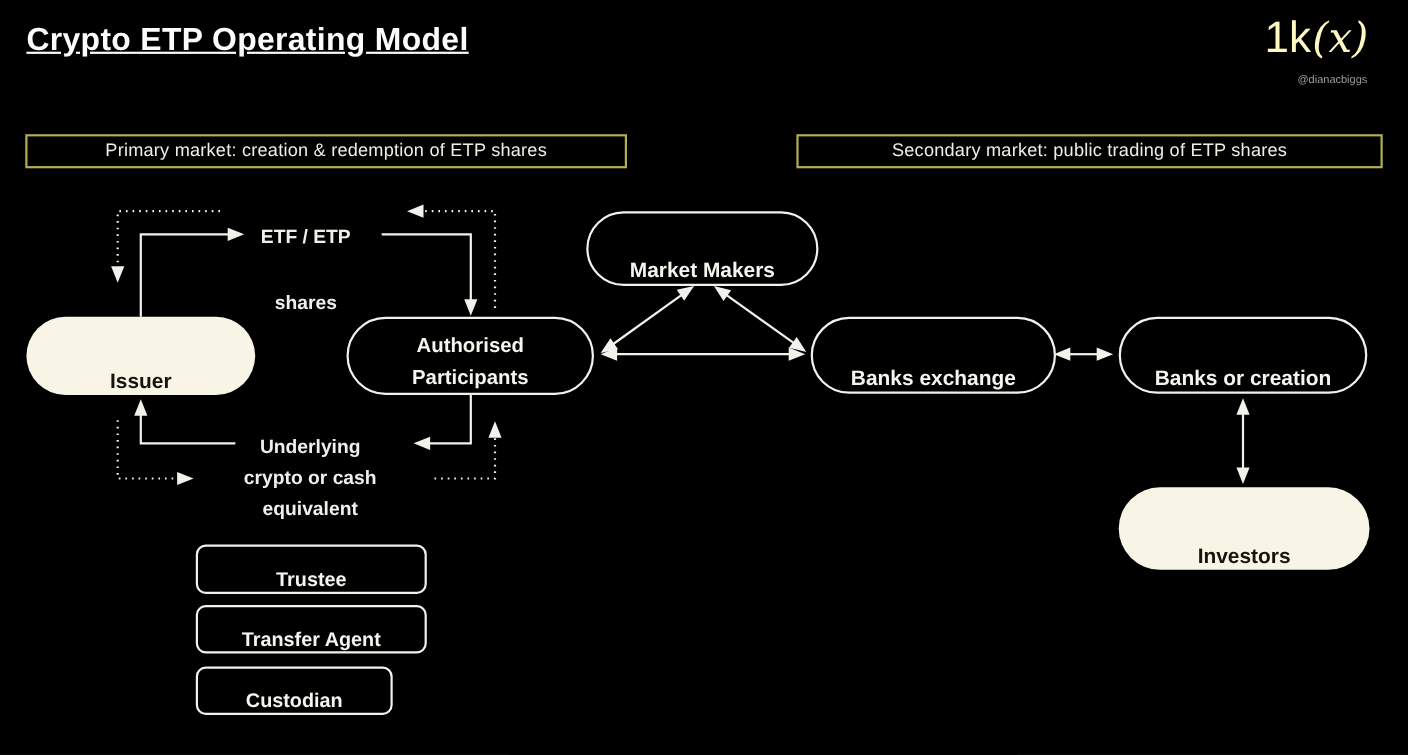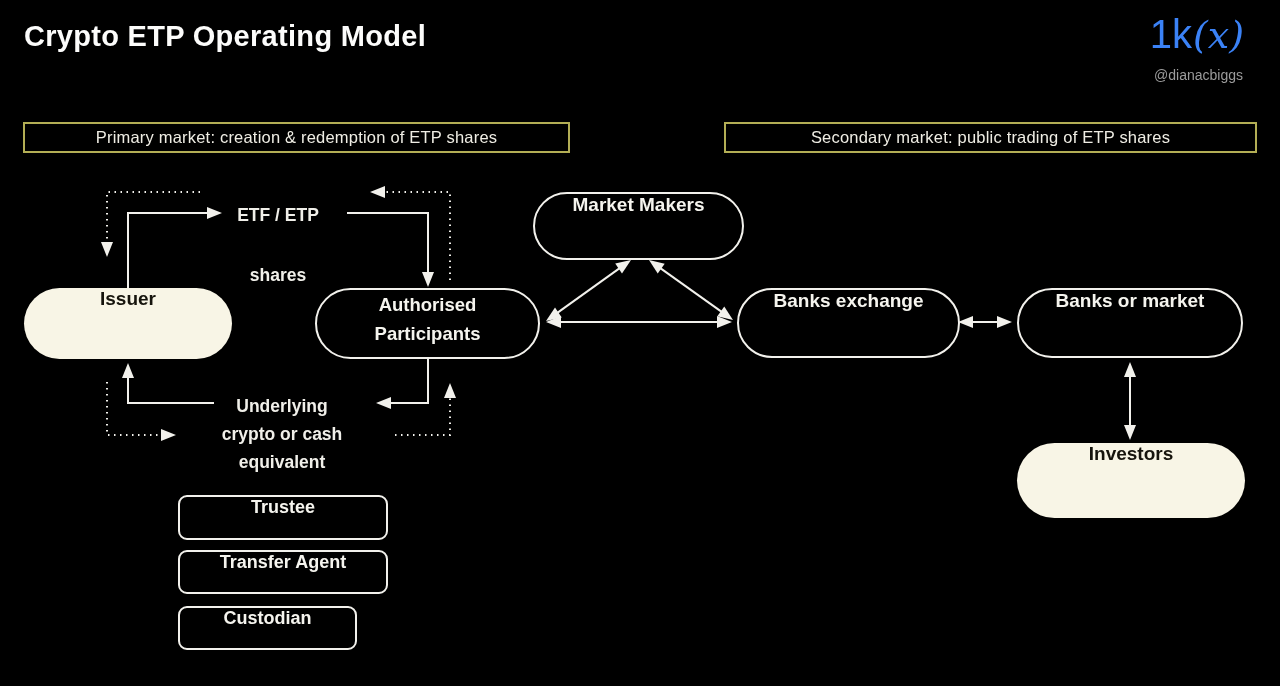--- a/index.html
+++ b/index.html
@@ -10,39 +10,39 @@
     --muted:#9c9c9c;
     --dark:#16140d;
   }
   html,body{margin:0;padding:0;background:#111;}
   .canvas{
     position:relative;width:1280px;height:686px;background:var(--bg);
     font-family:"Liberation Sans",sans-serif;overflow:hidden;
   }
   .title{
     position:absolute;left:24px;top:20px;margin:0;
-    color:#fcfcfb;font-size:29px;font-weight:700;letter-spacing:.3px;
+    color:#fcfcfb;font-size:29px;font-weight:700;letter-spacing:.3px;text-decoration:underline;
   }
   .logo{
-    position:absolute;right:36px;top:12px;color:#3b82f6;font-size:40px;font-weight:500;
+    position:absolute;right:36px;top:12px;color:#fef9c3;font-size:40px;font-weight:500;
     display:flex;align-items:baseline;line-height:1.1;
   }
   .logo .lx{font-family:"DejaVu Serif",serif;font-style:italic;font-size:38px;margin-left:1px;}
   .handle{
-    position:absolute;right:37px;top:67px;color:var(--muted);font-size:14px;font-weight:500;
+    position:absolute;right:37px;top:67px;color:var(--muted);font-size:10px;font-weight:500;
   }
   .market-label{
     position:absolute;height:27px;border:2px solid var(--olive);
     display:flex;align-items:center;justify-content:center;
     color:#efede4;font-size:16.5px;font-weight:500;letter-spacing:.2px;
   }
   .market-label.primary{left:23px;top:122px;width:543px;}
   .market-label.secondary{left:724px;top:122px;width:529px;}
   .node{
-    position:absolute;display:flex;flex-direction:column;align-items:center;justify-content:flex-start;
+    position:absolute;display:flex;flex-direction:column;align-items:center;justify-content:flex-end;
     text-align:center;color:#f5f4ee;font-weight:600;box-sizing:border-box;
   }
   .pill{border:2px solid var(--line);border-radius:40px;background:var(--bg);font-size:19px;}
   .pill.two-line{font-size:18.5px;line-height:29px;}
   .pill.cream{background:var(--cream);border:none;color:var(--dark);}
   .rect{border:2px solid var(--line);border-radius:9px;background:var(--bg);font-size:18px;}
   .floating-label{
     position:absolute;display:flex;flex-direction:column;align-items:center;justify-content:flex-start;
     text-align:center;color:#f0efe9;font-size:17.5px;font-weight:600;line-height:28px;
   }
@@ -150,21 +150,21 @@
 
   <div class="node pill" style="left:533px;top:192px;width:211px;height:68px;">
     <span>Market Makers</span>
   </div>
 
   <div class="node pill" style="left:737px;top:288px;width:223px;height:70px;">
     <span>Banks exchange</span>
   </div>
 
   <div class="node pill" style="left:1017px;top:288px;width:226px;height:70px;">
-    <span>Banks or market</span>
+    <span>Banks or creation</span>
   </div>
 
   <div class="node pill cream" style="left:1017px;top:443px;width:228px;height:75px;">
     <span>Investors</span>
   </div>
 
   <div class="floating-label" style="left:198px;top:392px;width:168px;text-align:right;">
     <span>Underlying</span>
     <span>crypto or cash</span>
     <span>equivalent</span>

